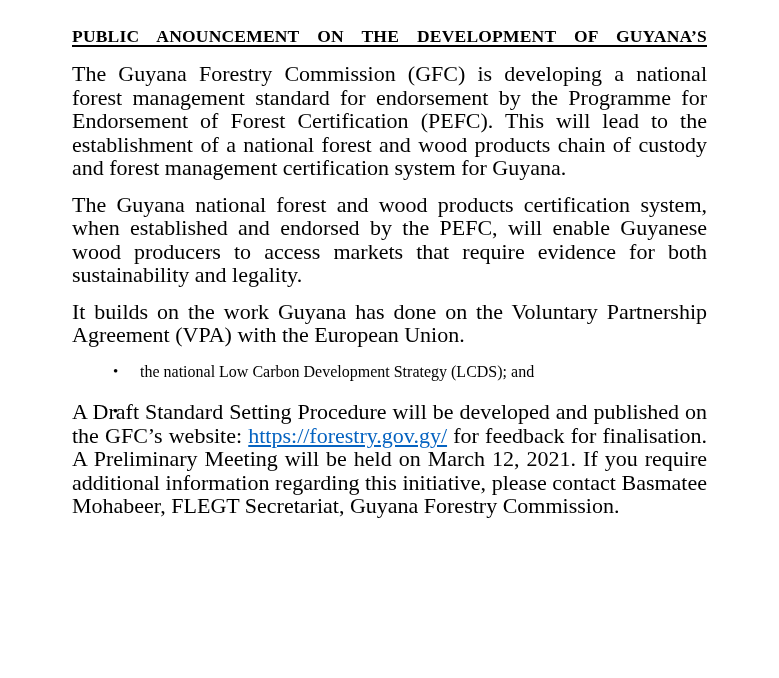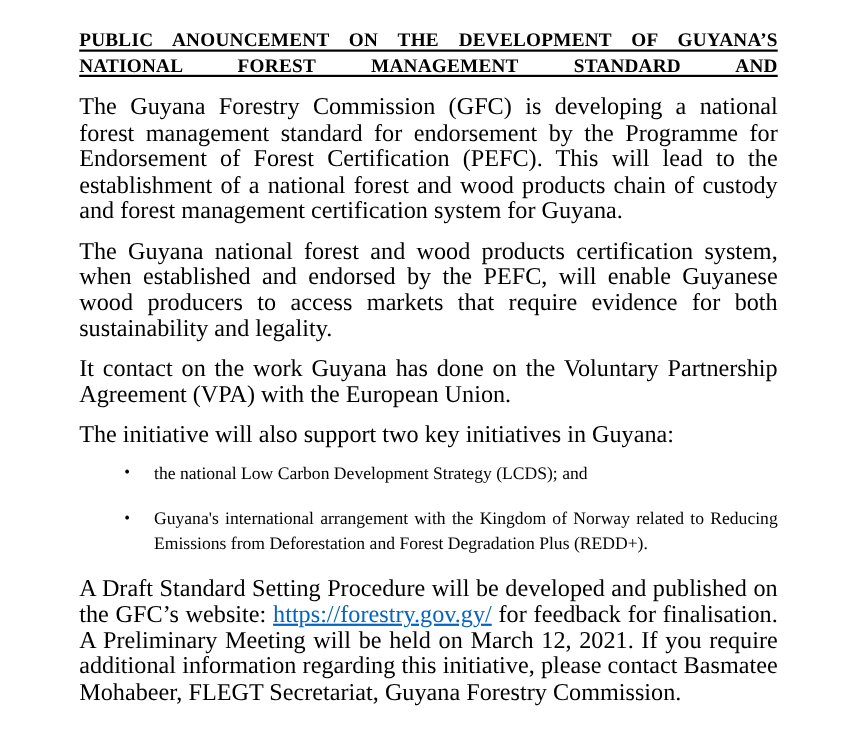--- a/index.html
+++ b/index.html
@@ -74,37 +74,34 @@
     margin-top: 25px;
   }
 </style>
 </head>
 <body>
 
 <div class="doc">
 
   <h1 class="title">
     <span class="title-line just">PUBLIC ANOUNCEMENT ON THE DEVELOPMENT OF GUYANA’S</span>
-    <span class="title-line just">NATIONAL FOREST MANAGEMENT STANDARD AND</span>
   </h1>
 
   <p class="para">The Guyana Forestry Commission (GFC) is developing a national forest management standard for endorsement by the Programme for Endorsement of Forest Certification (PEFC). This will lead to the establishment of a national forest and wood products chain of custody and forest management certification system for Guyana.</p>
 
   <p class="para">The Guyana national forest and wood products certification system, when established and endorsed by the PEFC, will enable Guyanese wood producers to access markets that require evidence for both sustainability and legality.</p>
 
-  <p class="para">It contact on the work Guyana has done on the Voluntary Partnership Agreement (VPA) with the European Union.</p>
+  <p class="para">It builds on the work Guyana has done on the Voluntary Partnership Agreement (VPA) with the European Union.</p>
 
-  <p class="para">The initiative will also support two key initiatives in Guyana:</p>
 
   <ul class="bullet-list">
     <li>
       <span class="bullet-dot">•</span>
       <span>the national Low Carbon Development Strategy (LCDS); and</span>
     </li>
     <li>
       <span class="bullet-dot">•</span>
-      <span>Guyana's international arrangement with the Kingdom of Norway related to Reducing Emissions from Deforestation and Forest Degradation Plus (REDD+).</span>
     </li>
   </ul>
 
   <p class="para"><span>A Draft Standard Setting Procedure will be developed and published on the GFC’s website: </span><a class="hyperlink">https://forestry.gov.gy/</a><span> for feedback for finalisation. A Preliminary Meeting will be held on March 12, 2021. If you require additional information regarding this initiative, please contact Basmatee Mohabeer, FLEGT Secretariat, Guyana Forestry Commission.</span></p>
 
 </div>
 
 </body></html>

